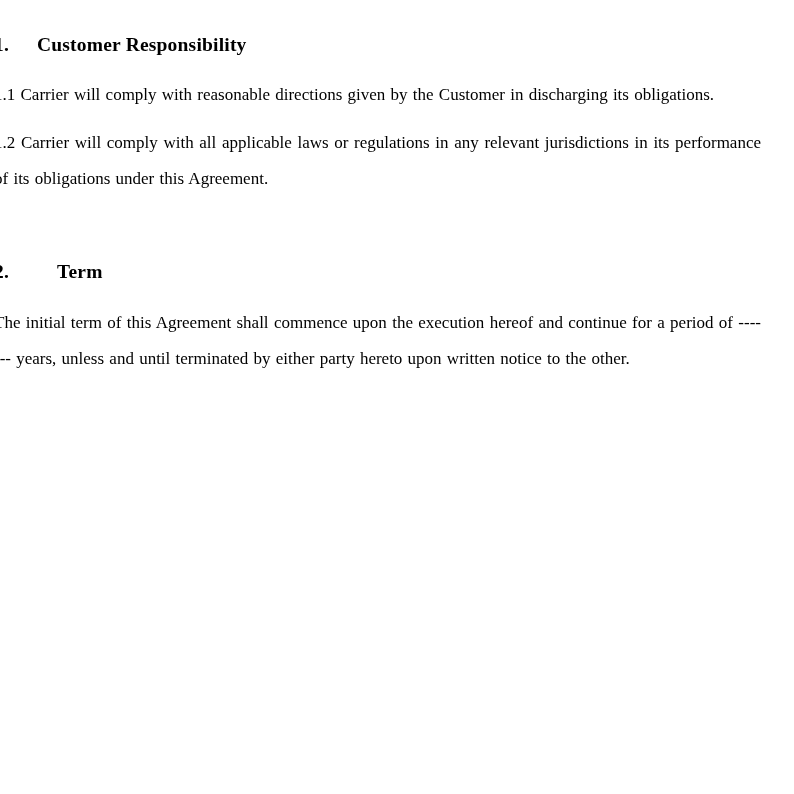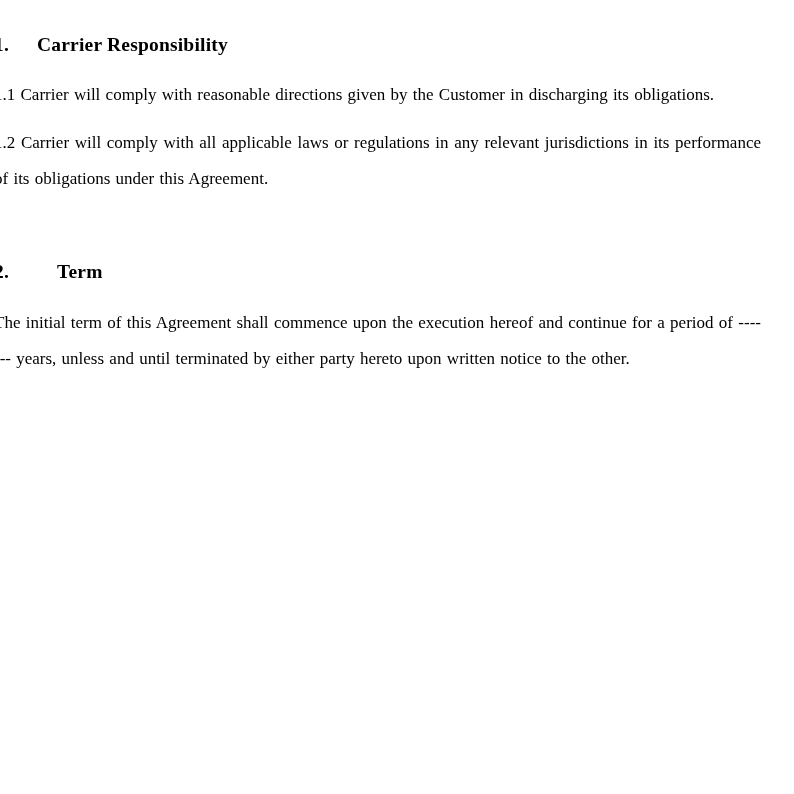--- a/index.html
+++ b/index.html
@@ -47,21 +47,21 @@
     margin-bottom: 0;
   }
 </style>
 </head>
 <body>
 
 <div class="page">
 
   <div class="section section-1">
     <h1 class="section-heading">
-      <span class="section-num">1.</span><span class="section-title">Carrier Responsibility</span>
+      <span class="section-num">1.</span><span class="section-title">Customer Responsibility</span>
     </h1>
     <p class="para">1.1 Carrier will comply with reasonable directions given by the Customer in discharging its obligations.</p>
     <p class="para">1.2 Carrier will comply with all applicable laws or regulations in any relevant jurisdictions in its performance of its obligations under this Agreement.</p>
   </div>
 
   <div class="section section-2">
     <h1 class="section-heading">
       <span class="section-num">2.</span><span class="section-title">Term</span>
     </h1>
     <p class="para">The initial term of this Agreement shall commence upon the execution hereof and continue for a period of ------- years, unless and until terminated by either party hereto upon written notice to the other.</p>

